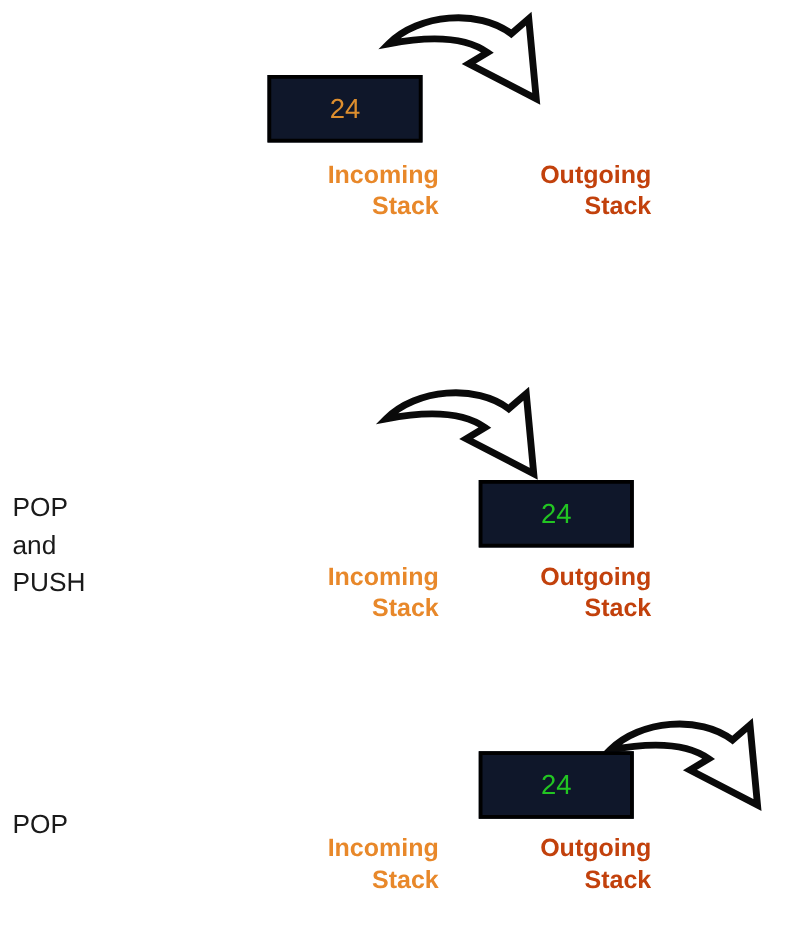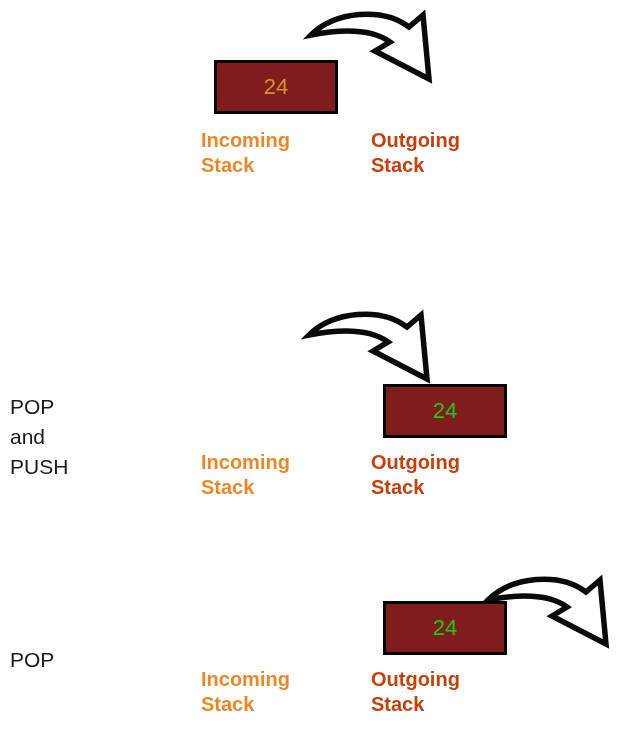--- a/index.html
+++ b/index.html
@@ -28,39 +28,39 @@
     letter-spacing: 0px;
     white-space: pre-line;
     text-align: left;
   }
 
   
   .value-box {
     position: absolute;
     box-sizing: border-box;
     border: 3px solid #000000;
-    background: #7f1d1d;
+    background: #0f172a;
     display: flex;
     align-items: center;
     justify-content: center;
   }
   .value-box .value-text {
     font-family: "Liberation Sans", sans-serif;
     font-size: 22px;
     font-weight: 400;
     line-height: 1;
   }
   .value-orange { color: #DD8E2E; }
   .value-green  { color: #22C522; }
 
   
   .stack-caption {
     position: absolute;
     width: 150px;
-    text-align: left;
+    text-align: right;
     font-family: "Liberation Sans", sans-serif;
     font-size: 20px;
     font-weight: 700;
     line-height: 25px;
     white-space: pre-line;
   }
   .caption-incoming { color: #E8882A; }
   .caption-outgoing { color: #c2410c; }
 
   

